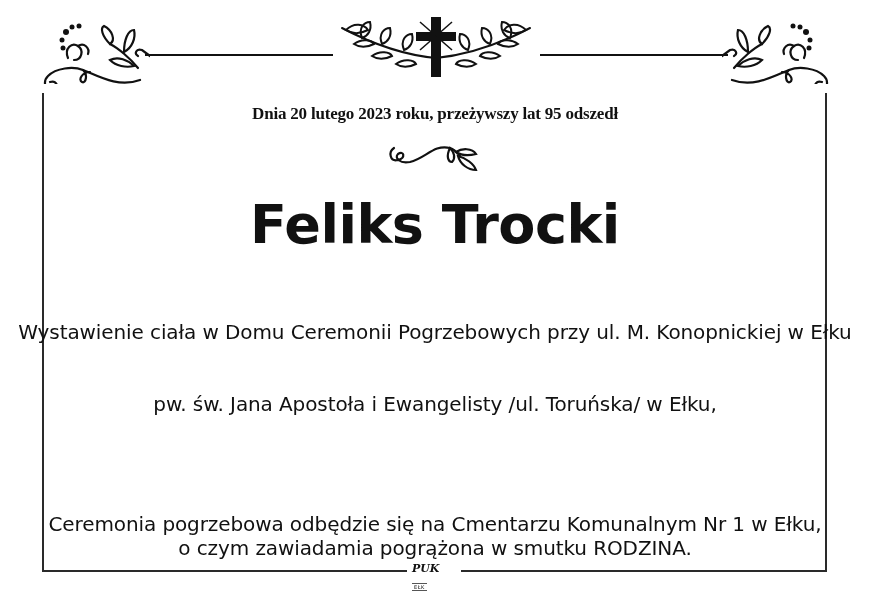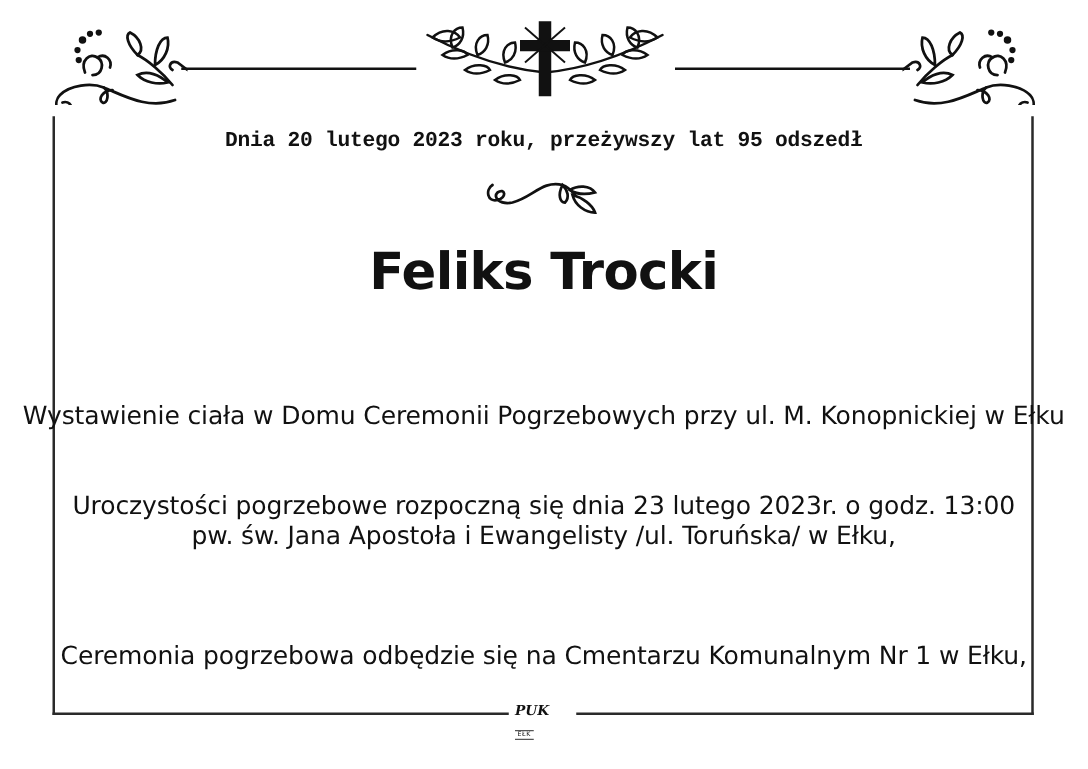--- a/index.html
+++ b/index.html
@@ -6,23 +6,23 @@
   body { width:870px; height:615px; background:#ffffff; position:relative; overflow:hidden;
          font-family: "DejaVu Sans", sans-serif; color:#111; }
   .frame-left { position:absolute; left:42px; top:93px; width:2px; height:479px; background:#2a2a2a; }
   .frame-right { position:absolute; left:825px; top:93px; width:2px; height:479px; background:#2a2a2a; }
   .frame-bottom-left { position:absolute; left:42px; top:570px; width:365px; height:2px; background:#2a2a2a; }
   .frame-bottom-right { position:absolute; left:461px; top:570px; width:366px; height:2px; background:#2a2a2a; }
   .top-line-left { position:absolute; left:145px; top:54px; width:188px; height:2px; background:#111; }
   .top-line-right { position:absolute; left:540px; top:54px; width:188px; height:2px; background:#111; }
   svg.orn { position:absolute; }
   .header-line { position:absolute; left:0; width:870px; top:104px; text-align:center;
-                 font-family:Liberation Mono, monospace; font-weight:bold; font-size:17px; letter-spacing:-0.2px; }
+                 font-family:Liberation Serif, serif; font-weight:bold; font-size:17px; letter-spacing:-0.2px; }
   .name { position:absolute; left:0; width:870px; top:193px; text-align:center;
-          font-family:"DejaVu Sans", sans-serif; font-weight:bold; font-size:41px; letter-spacing:-0.5px; }
+          font-family:"DejaVu Sans", sans-serif; font-weight:bold; font-size:54px; letter-spacing:-0.5px; }
   .para { position:absolute; left:0; width:870px; text-align:center;
           font-family:"DejaVu Sans", sans-serif; font-size:20px; line-height:24px; letter-spacing:-0.1px; }
   .logo { position:absolute; left:412px; top:563px; width:46px; text-align:left; }
   .logo-main { font-family:"DejaVu Serif", serif; font-weight:bold; font-style:italic; font-size:11px; line-height:11px; }
   .logo-sub { font-family:"DejaVu Sans", sans-serif; font-size:5px; line-height:6px; letter-spacing:0.5px;
               border-top:1px solid #555; border-bottom:1px solid #555; display:inline-block; padding:0 2px; }
 </style>
 </head>
 <body>
 
@@ -117,24 +117,24 @@
   </g>
 </svg>
 
 <div class="name">Feliks Trocki</div>
 
 <div class="para" style="top:320px">
   <div>Wystawienie ciała  w Domu Ceremonii Pogrzebowych przy ul. M. Konopnickiej w Ełku</div>
 </div>
 
 <div class="para" style="top:392px">
-  <div>Uroczystości pogrzebowe rozpoczną się dnia 23 lutego 2023r. o godz. 13:00</div>
   <div>pw. św. Jana Apostoła i Ewangelisty /ul. Toruńska/ w Ełku,</div>
 </div>
 
 <div class="para" style="top:512px">
   <div>Ceremonia pogrzebowa odbędzie się na Cmentarzu Komunalnym Nr 1 w Ełku,</div>
+  <div>o czym zawiadamia pogrążona w smutku RODZINA.</div>
 </div>
 
 <div class="logo">
   <div class="logo-main">PUK</div>
   <div class="logo-sub">EŁK</div>
 </div>
 
 </body></html>

